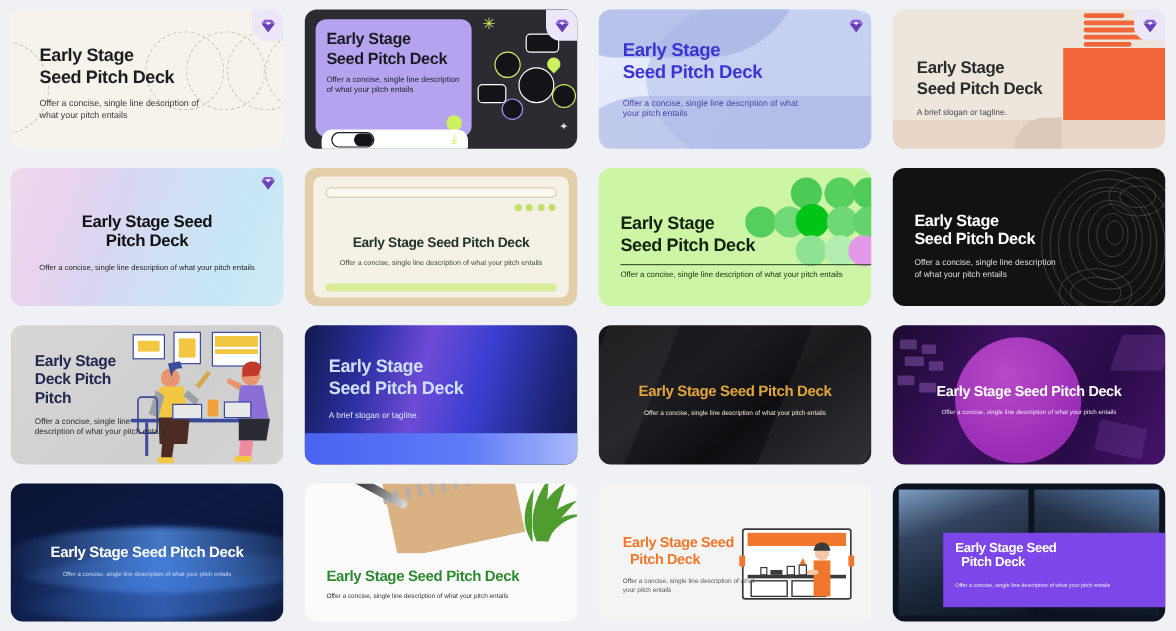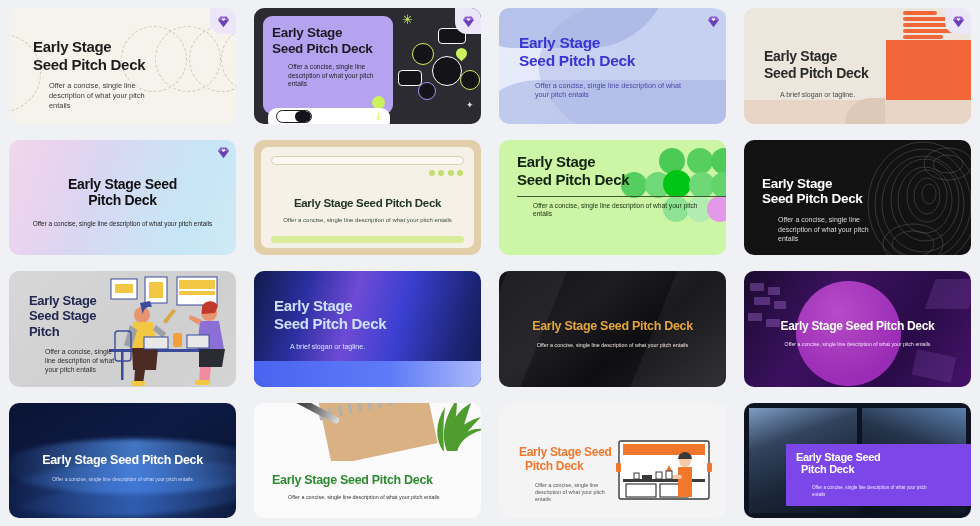--- a/index.html
+++ b/index.html
@@ -23,21 +23,21 @@
   }
   .badge{
     position:absolute;top:0;right:0;width:26px;height:26px;
     background:#ece7f8;border-bottom-left-radius:12px;
     z-index:30;display:flex;align-items:center;justify-content:center;
   }
   .gem{width:15px;height:15px;display:block;}
   
   .t{position:absolute;z-index:10;}
   h1{margin:0;font-weight:bold;letter-spacing:-0.3px;line-height:1.18;}
-  p{margin:16px;line-height:1.32;}
+  p{margin:0;line-height:1.32;}
   
   .c1{background:#f6f3ec;}
   .c1 .t{left:24px;top:30px;width:150px;}
   .c1 h1{font-size:15px;color:#1d1d1d;}
   .c1 p{margin-top:8px;font-size:7.4px;color:#3a3a3a;}
   .c1 .rings{position:absolute;inset:0;}
   .c1 .rings i{position:absolute;border:1px dashed #cfc8bb;border-radius:50%;}
   
   .c2{background:#2b2b31;}
   .c2 .panel{position:absolute;left:9px;top:8px;width:130px;height:98px;background:#b6a3f0;border-radius:9px;}
@@ -375,21 +375,21 @@
         <path d="M101 92h11l-2 17h-10z" fill="#f08aa0"></path>
         <rect x="96" y="105" width="15" height="5" rx="2" fill="#f2c744"></rect>
         <path d="M103 32c2-7 13-8 16-1l-3 7-13 1z" fill="#c0392b"></path>
         <rect x="88" y="60" width="22" height="13" fill="#e8e8e8" stroke="#3b4a9a" stroke-width="1"></rect>
         <path d="M100 50l-10-6 1-4 12 5z" fill="#e8956f"></path>
         <rect x="74" y="58" width="9" height="14" rx="2" fill="#f2a13a"></rect>
         <rect x="16" y="56" width="16" height="30" rx="3" fill="none" stroke="#3b4a9a" stroke-width="1.4"></rect>
       </svg>
       <div class="t">
         <h1>Early Stage</h1>
-        <h1>Seed Stage</h1>
+        <h1>Deck Pitch</h1>
         <h1>Pitch</h1>
         <p>Offer a concise, single line description of what your pitch entails</p>
       </div>
     </div>
   </div>
 
   <div class="cell">
     <div class="card c10">
       <div class="t">
         <h1>Early Stage</h1>

